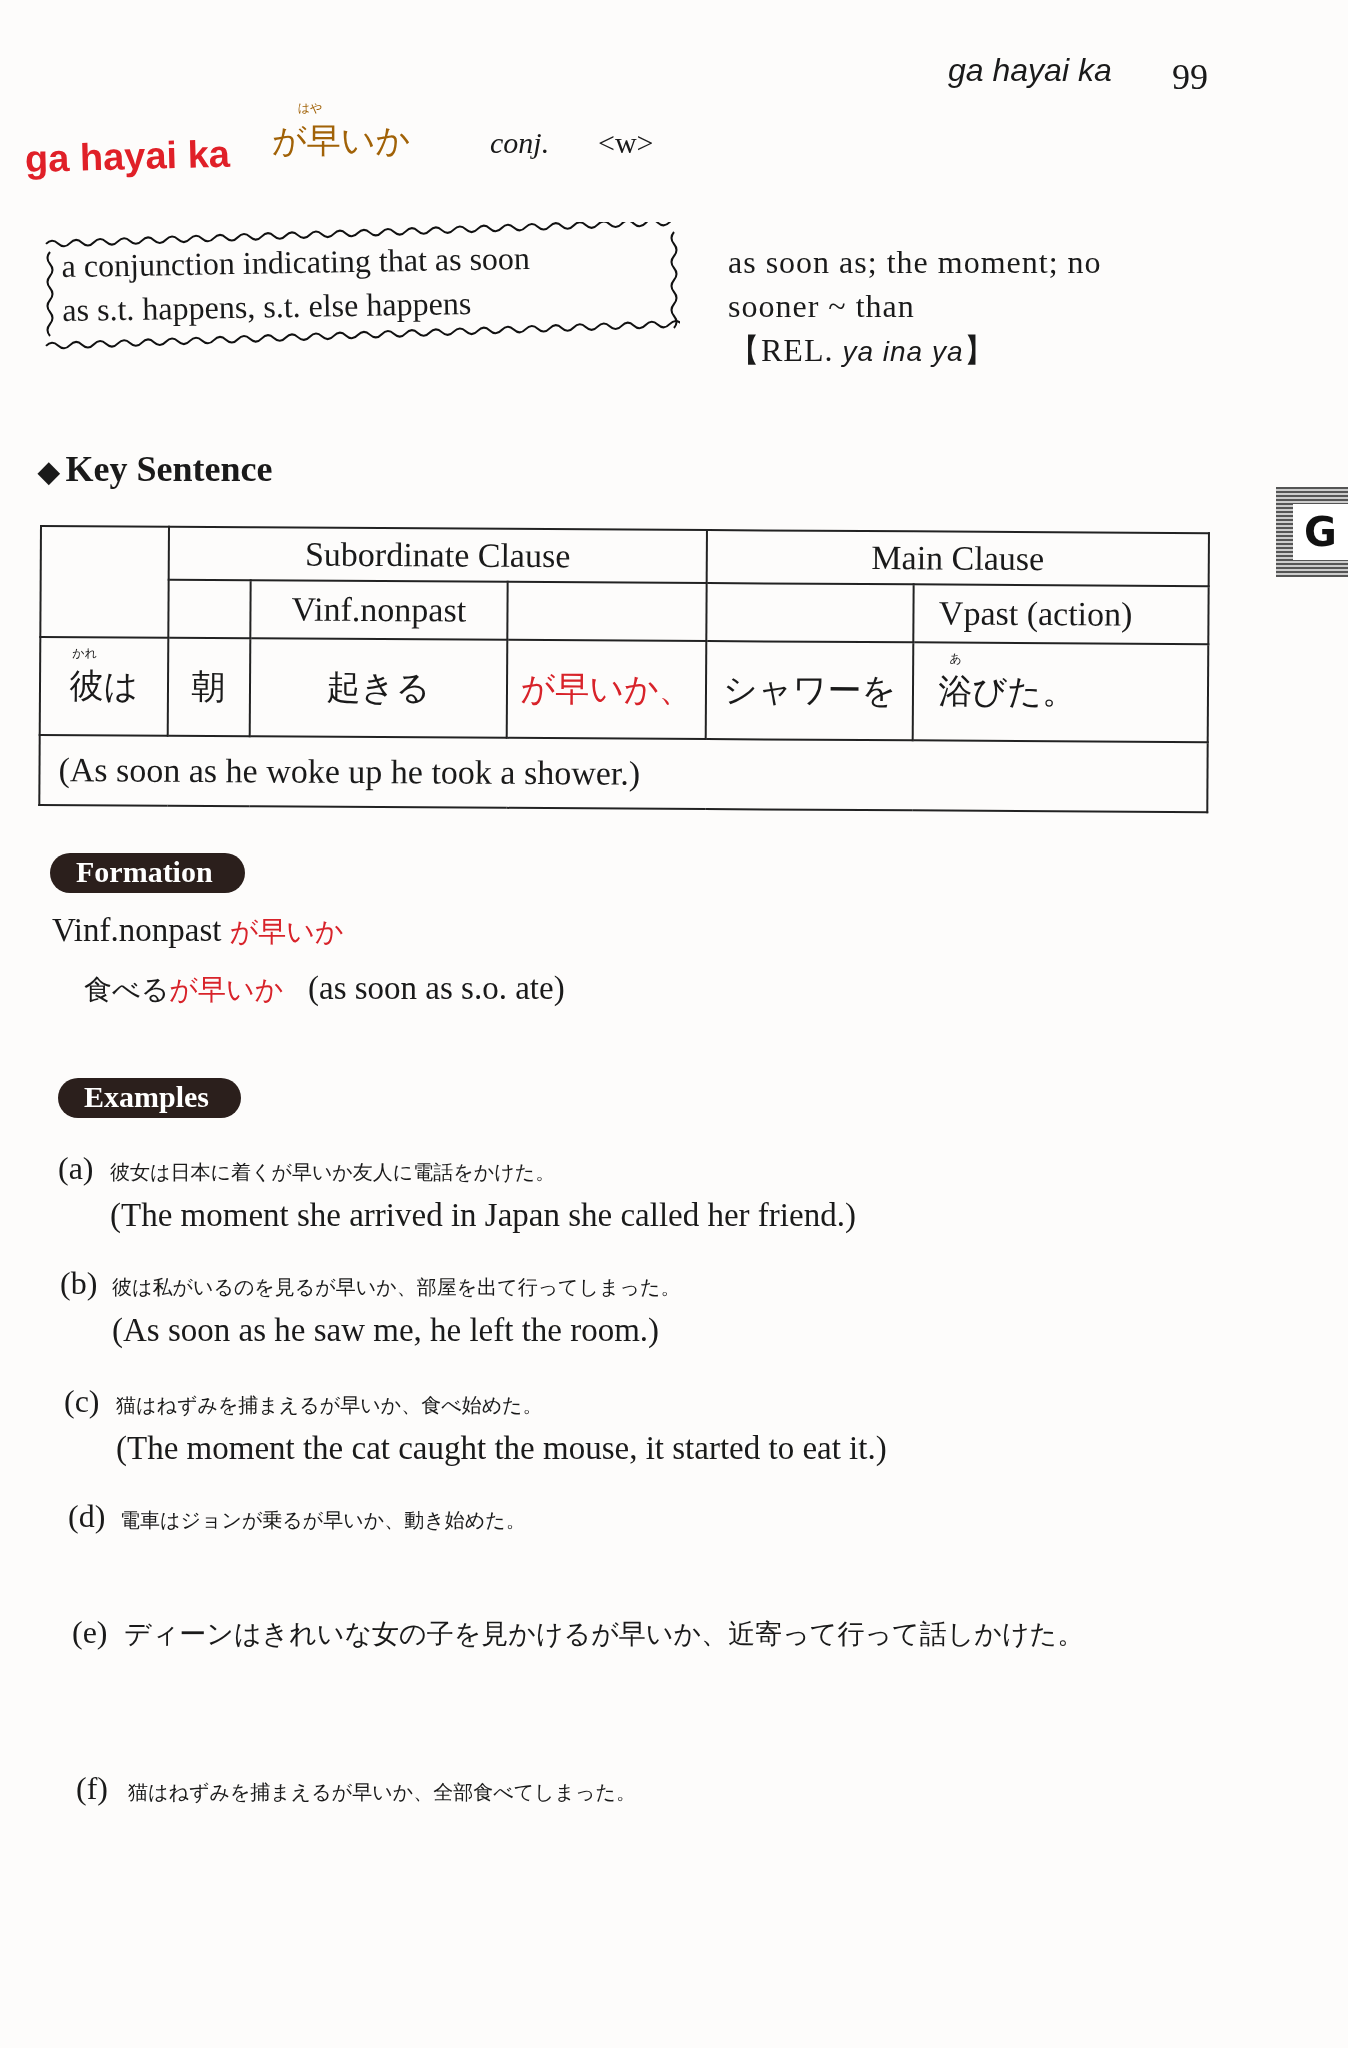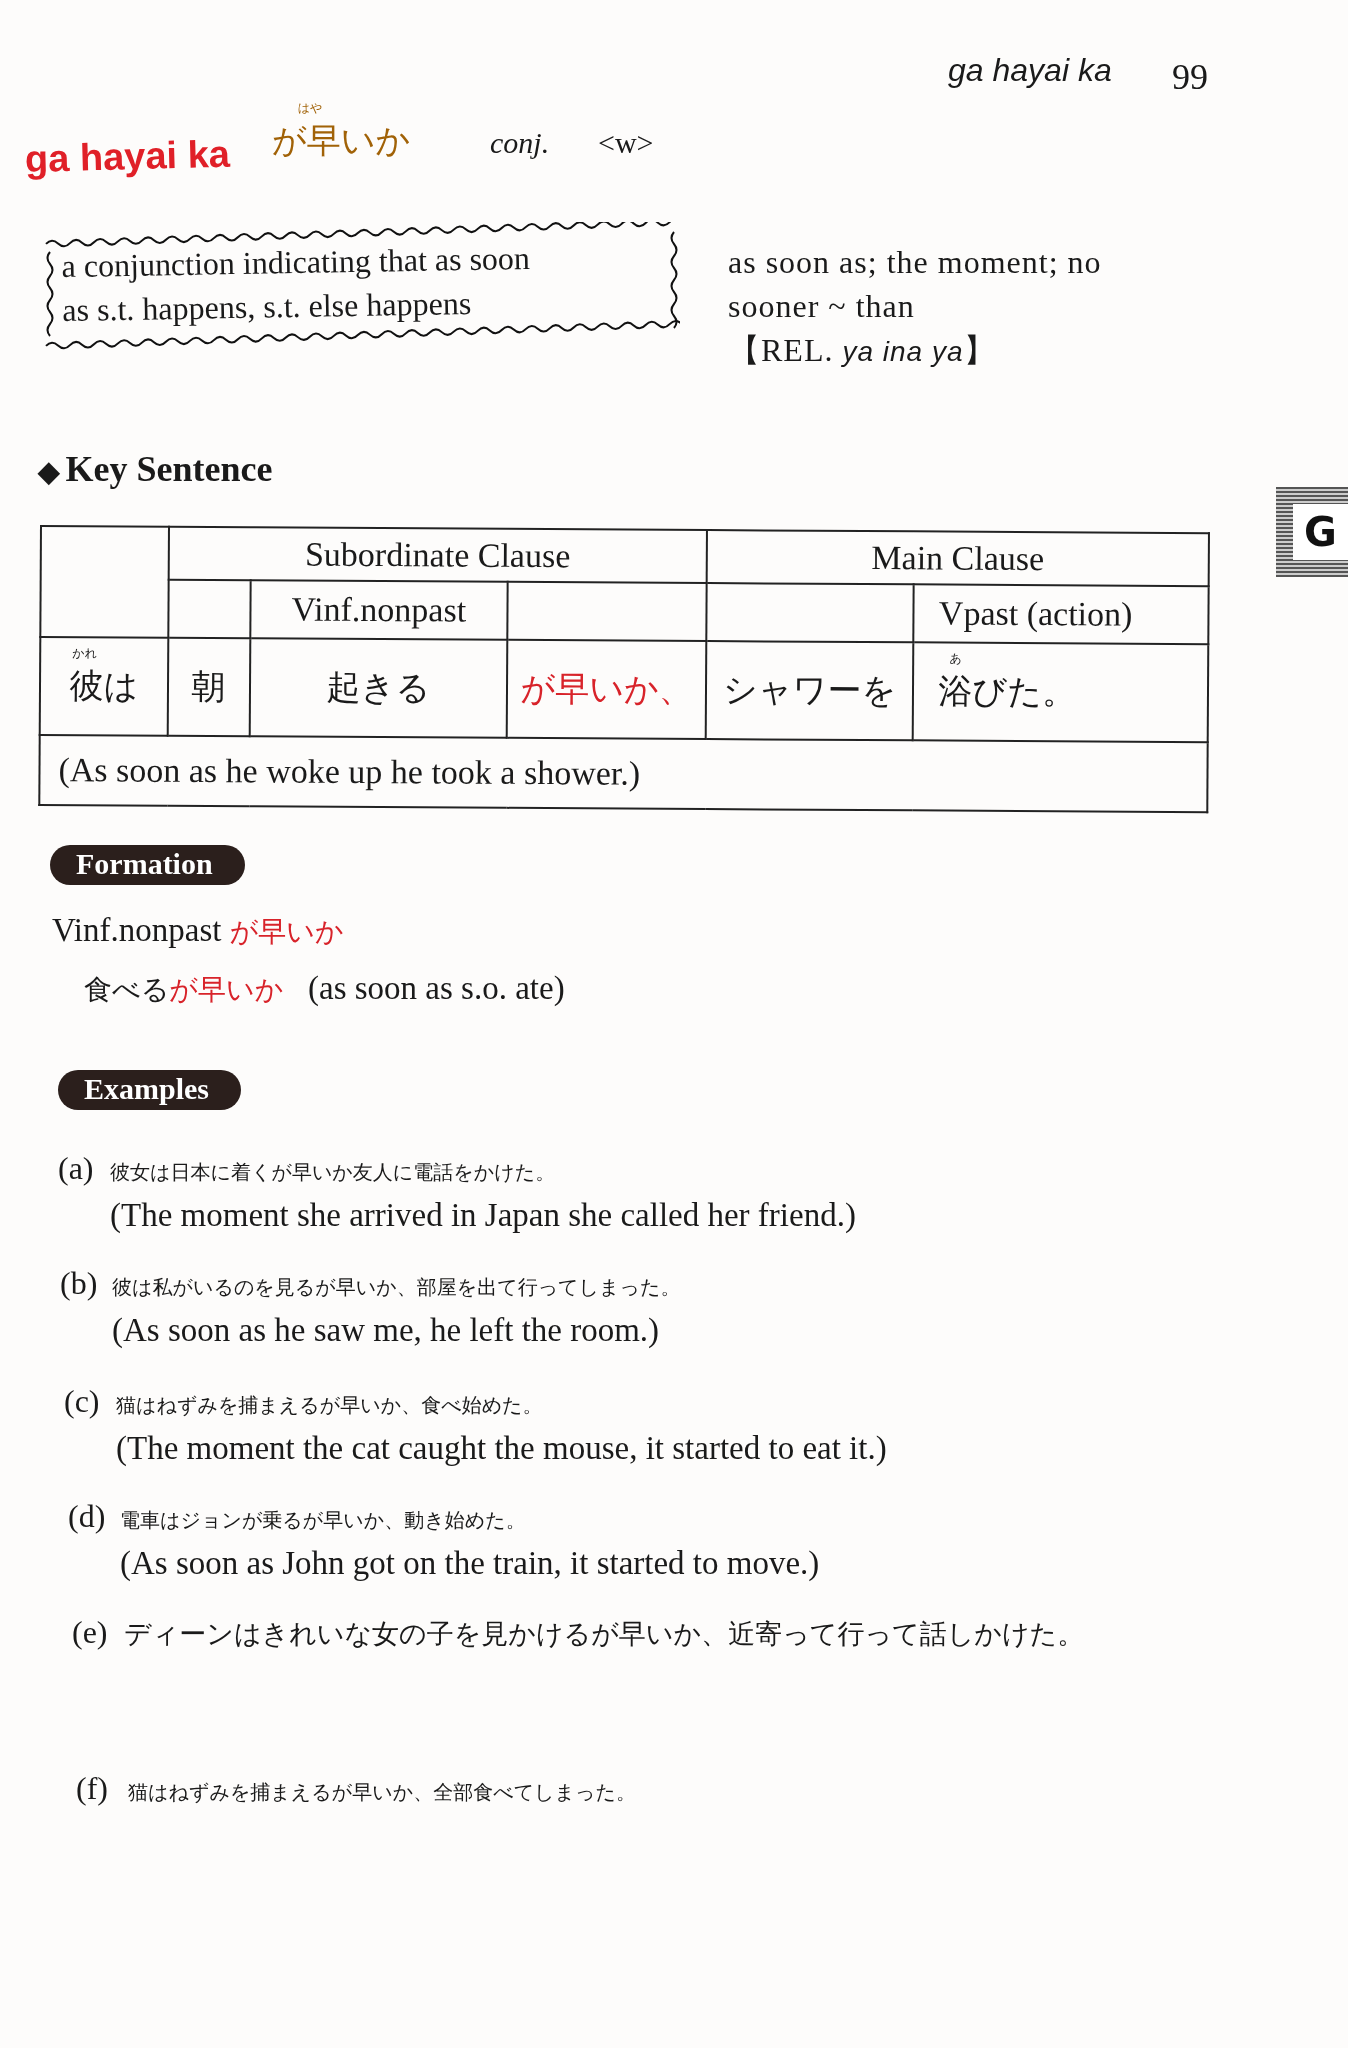--- a/index.html
+++ b/index.html
@@ -19,21 +19,21 @@
   .def-box { left:44px; top:222px; width:636px; height:134px; }
   .def-box svg { position:absolute; left:0; top:0; }
   .def-text { position:absolute; left:18px; top:18px; font-size:32px; line-height:44px; transform:rotate(-1deg); }
   .def-right { left:728px; top:240px; font-size:32px; line-height:44px; width:500px; letter-spacing:1px; }
   .def-right em { font-family:"Liberation Sans", sans-serif; font-weight:normal; font-style:italic; font-size:28px; }
   .section-head { left:38px; top:448px; font-weight:bold; font-size:36px; }
   .diamond { display:inline-block; font-size:28px; margin-right:6px; }
   table.ks { position:absolute; left:40px; top:525px; border-collapse:collapse; width:1170px; transform:rotate(0.35deg); transform-origin:left top; }
   table.ks td { border:2px solid #222; font-size:34px; text-align:center; padding:0; }
   .jp { font-family:"DejaVu Sans", sans-serif; }
-  .pill { background:#2b1f1c; color:#fff; font-weight:bold; font-size:30px; border-radius:24px; padding:2px 32px 4px 26px; display:inline-block; }
+  .pill { background:#2b1f1c; color:#fff; font-weight:bold; font-size:30px; border-radius:24px; padding:2px 32px 4px 26px; display:inline-block;margin-top:8px; }
   .pill-form { left:50px; top:845px; }
   .pill-ex { left:58px; top:1070px; }
   .form-line { left:52px; top:912px; font-size:33px; }
   .form-ex { left:84px; top:970px; font-size:33px; }
   .ex { position:absolute; font-size:32px; }
   .ex .label { display:inline-block; width:52px; }
   .ex .jpline { font-family:"DejaVu Sans", sans-serif; font-size:20px; }
   .ex .en { display:block; padding-left:52px; font-size:33px; margin-top:8px; line-height:40px; }
   .ruby { position:relative; display:inline-block; }
   .ruby .rt { position:absolute; top:-18px; left:0; width:100%; text-align:center; font-size:12px; white-space:nowrap; }
@@ -134,20 +134,19 @@
 <div class="ex" style="left:60px;top:1265px">
   <span class="label">(b)</span><span class="jpline">彼は私がいるのを見るが早いか、部屋を出て行ってしまった。</span>
   <span class="en">(As soon as he saw me, he left the room.)</span>
 </div>
 <div class="ex" style="left:64px;top:1383px">
   <span class="label">(c)</span><span class="jpline">猫はねずみを捕まえるが早いか、食べ始めた。</span>
   <span class="en">(The moment the cat caught the mouse, it started to eat it.)</span>
 </div>
 <div class="ex" style="left:68px;top:1498px">
   <span class="label">(d)</span><span class="jpline">電車はジョンが乗るが早いか、動き始めた。</span>
-  <span class="en">(As soon as John got on the train, it started to move.)</span>
 </div>
 <div class="ex" style="left:72px;top:1614px;width:1150px">
   <span class="label">(e)</span><span class="jpline" style="font-size:27px">ディーンはきれいな女の子を見かけるが早いか、近寄って行って話しかけた。</span>
 </div>
 <div class="ex" style="left:76px;top:1770px">
   <span class="label">(f)</span><span class="jpline">猫はねずみを捕まえるが早いか、全部食べてしまった。</span>
 </div>
 
 </body></html>

